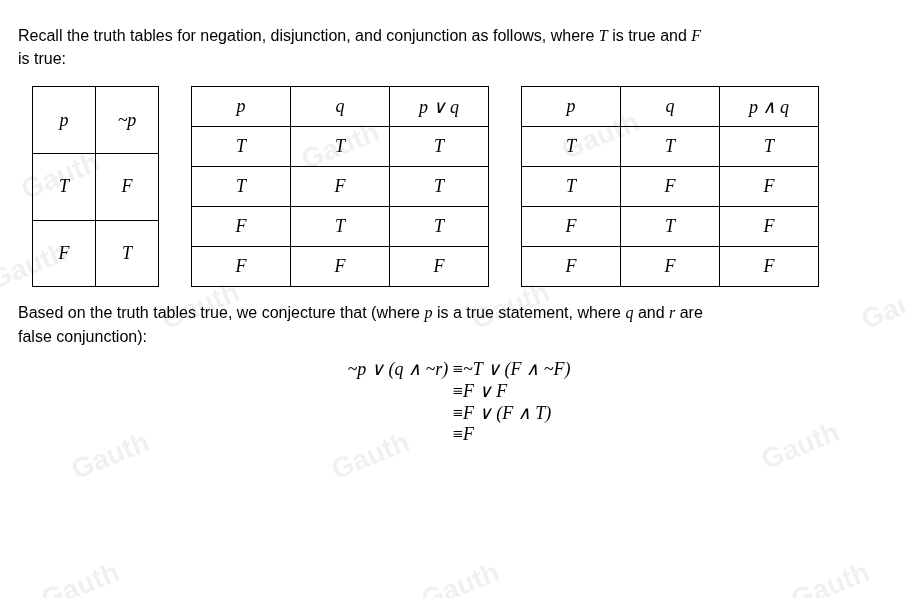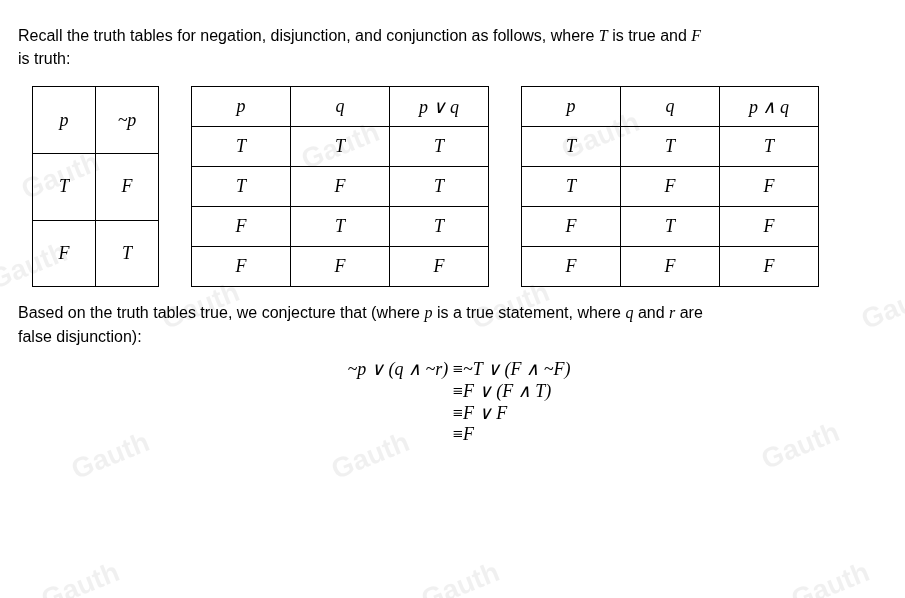--- a/index.html
+++ b/index.html
@@ -79,21 +79,21 @@
     user-select: none;
   }
 </style>
 </head>
 <body>
 
 <div class="page">
 
   <div class="prose">
     <span>Recall the truth tables for negation, disjunction, and conjunction as follows, where </span><span class="math-inline">T</span><span> is true and </span><span class="math-inline">F</span><br>
-    <span>is truth:</span>
+    <span>is true:</span>
   </div>
 
   <div class="tables-row">
 
     <table class="truth neg-table">
       <tbody>
           <tr>
         <th>p</th>
         <th>~p</th>
       </tr>
@@ -165,32 +165,32 @@
         <td>F</td>
         <td>F</td>
       </tr>
     </tbody>
       </table>
 
   </div>
 
   <div class="prose">
     <span>Based on the truth tables true, we conjecture that (where </span><span class="math-inline">p</span><span> is a true statement, where </span><span class="math-inline">q</span><span> and </span><span class="math-inline">r</span><span> are</span><br>
-    <span>false disjunction):</span>
+    <span>false conjunction):</span>
   </div>
 
   <div class="derivation">
     <div class="line">
       <span class="deriv-left"><span class="math-inline">~p ∨ (q ∧ ~r)</span><span> ≡ </span></span><span class="deriv-right math-inline">~T ∨ (F ∧ ~F)</span>
     </div>
     <div class="line">
+      <span class="deriv-left"><span> ≡ </span></span><span class="deriv-right math-inline">F ∨ F</span>
+    </div>
+    <div class="line">
       <span class="deriv-left"><span> ≡ </span></span><span class="deriv-right math-inline">F ∨ (F ∧ T)</span>
-    </div>
-    <div class="line">
-      <span class="deriv-left"><span> ≡ </span></span><span class="deriv-right math-inline">F ∨ F</span>
     </div>
     <div class="line">
       <span class="deriv-left"><span> ≡ </span></span><span class="deriv-right math-inline">F</span>
     </div>
   </div>
 
 
 </div>
 
 <div class="wm" style="left:-12px; top:250px;">Gauth</div>

